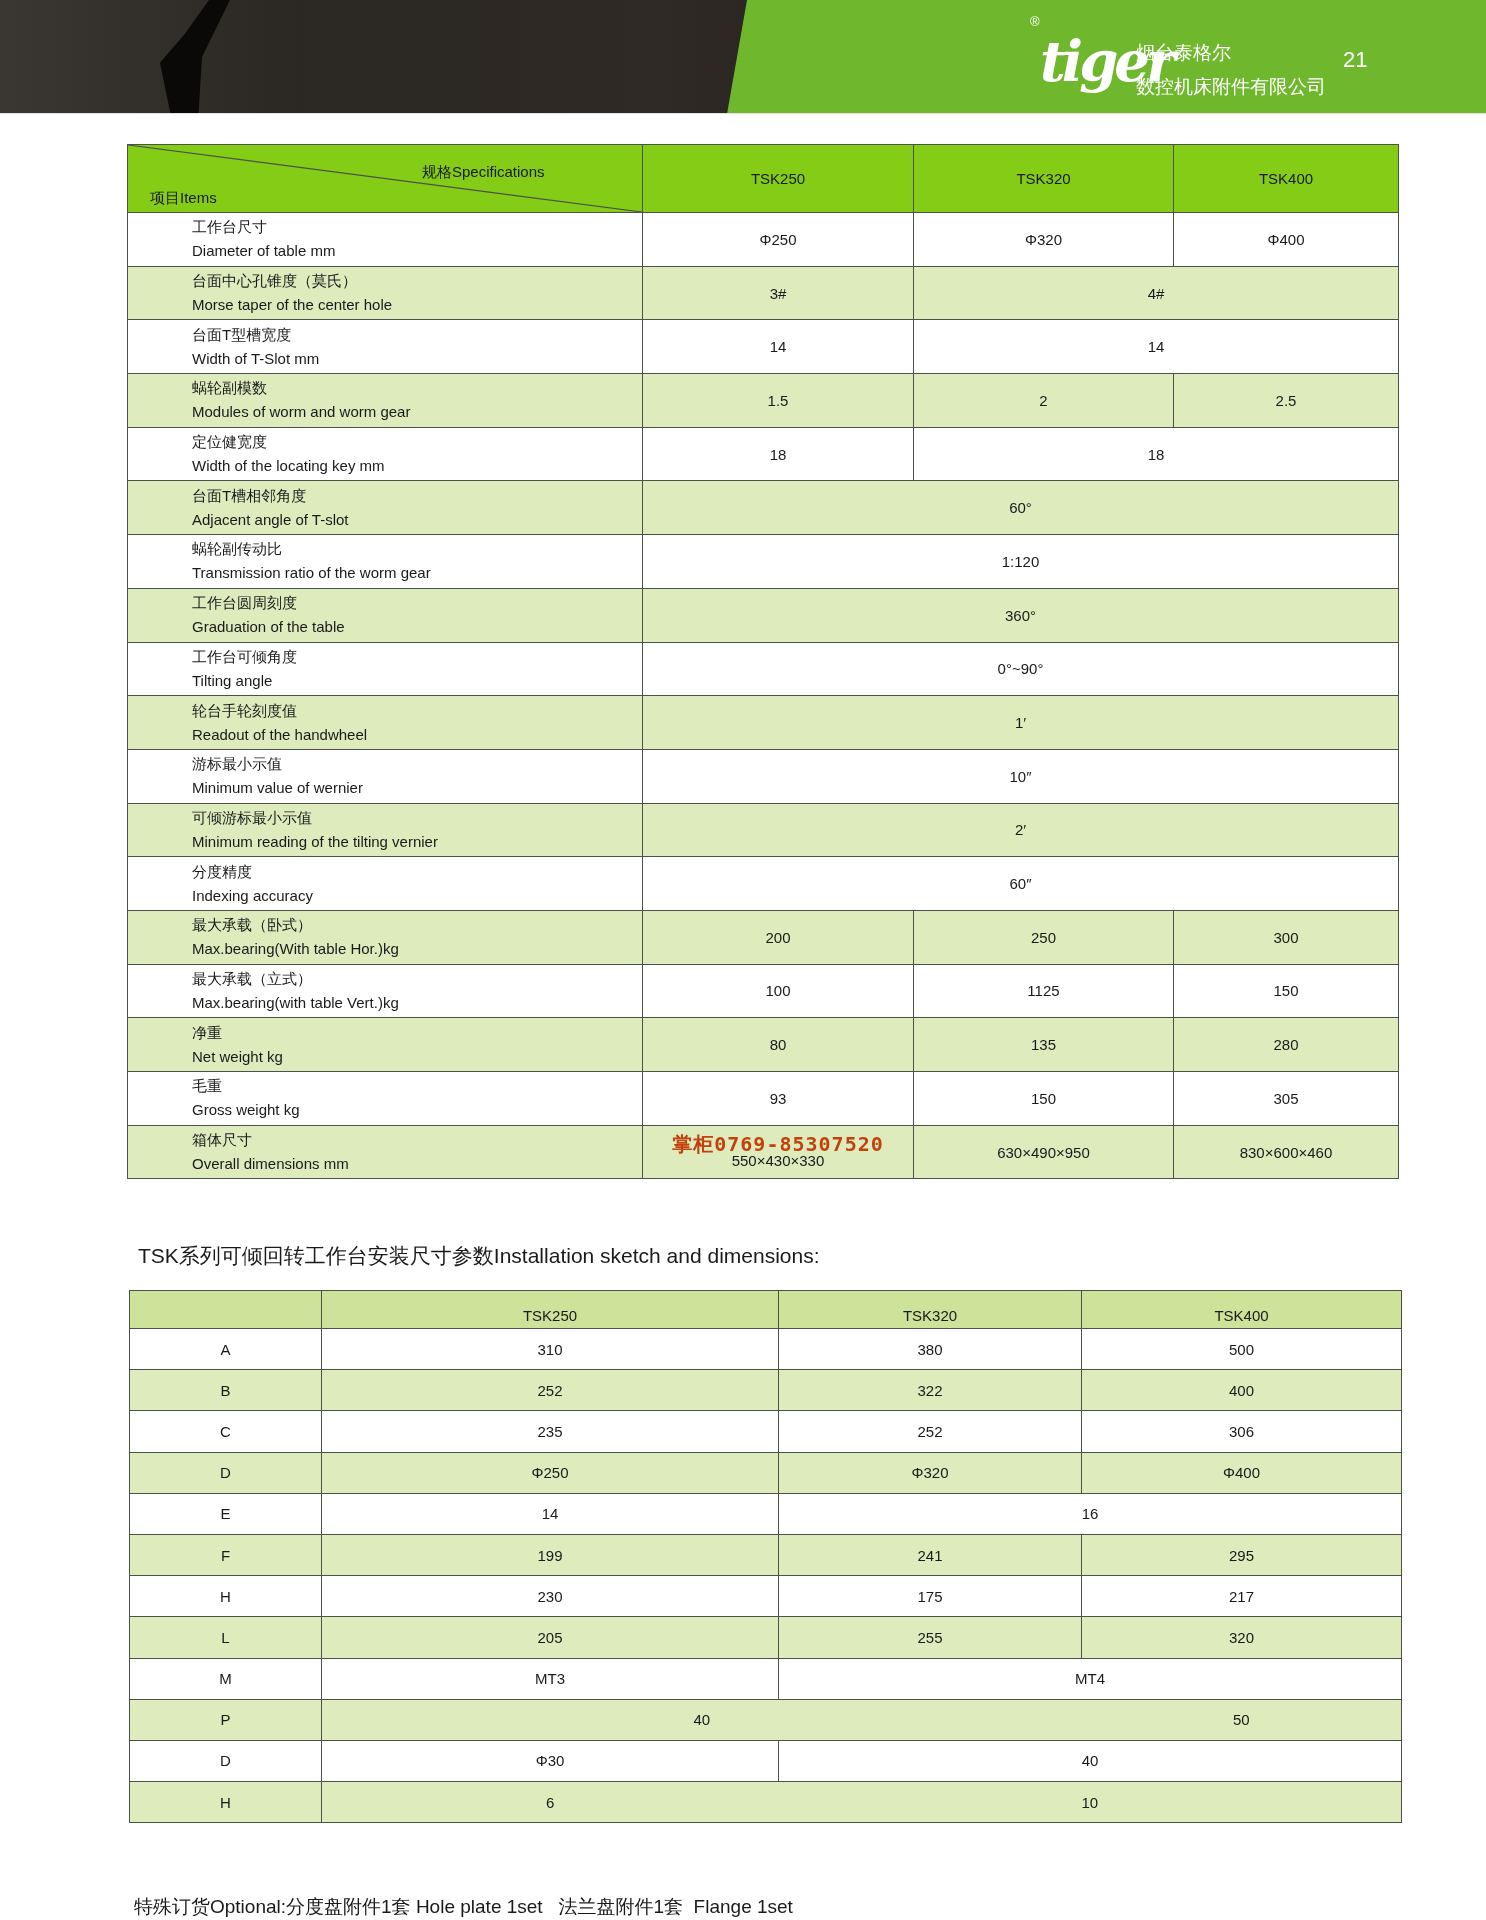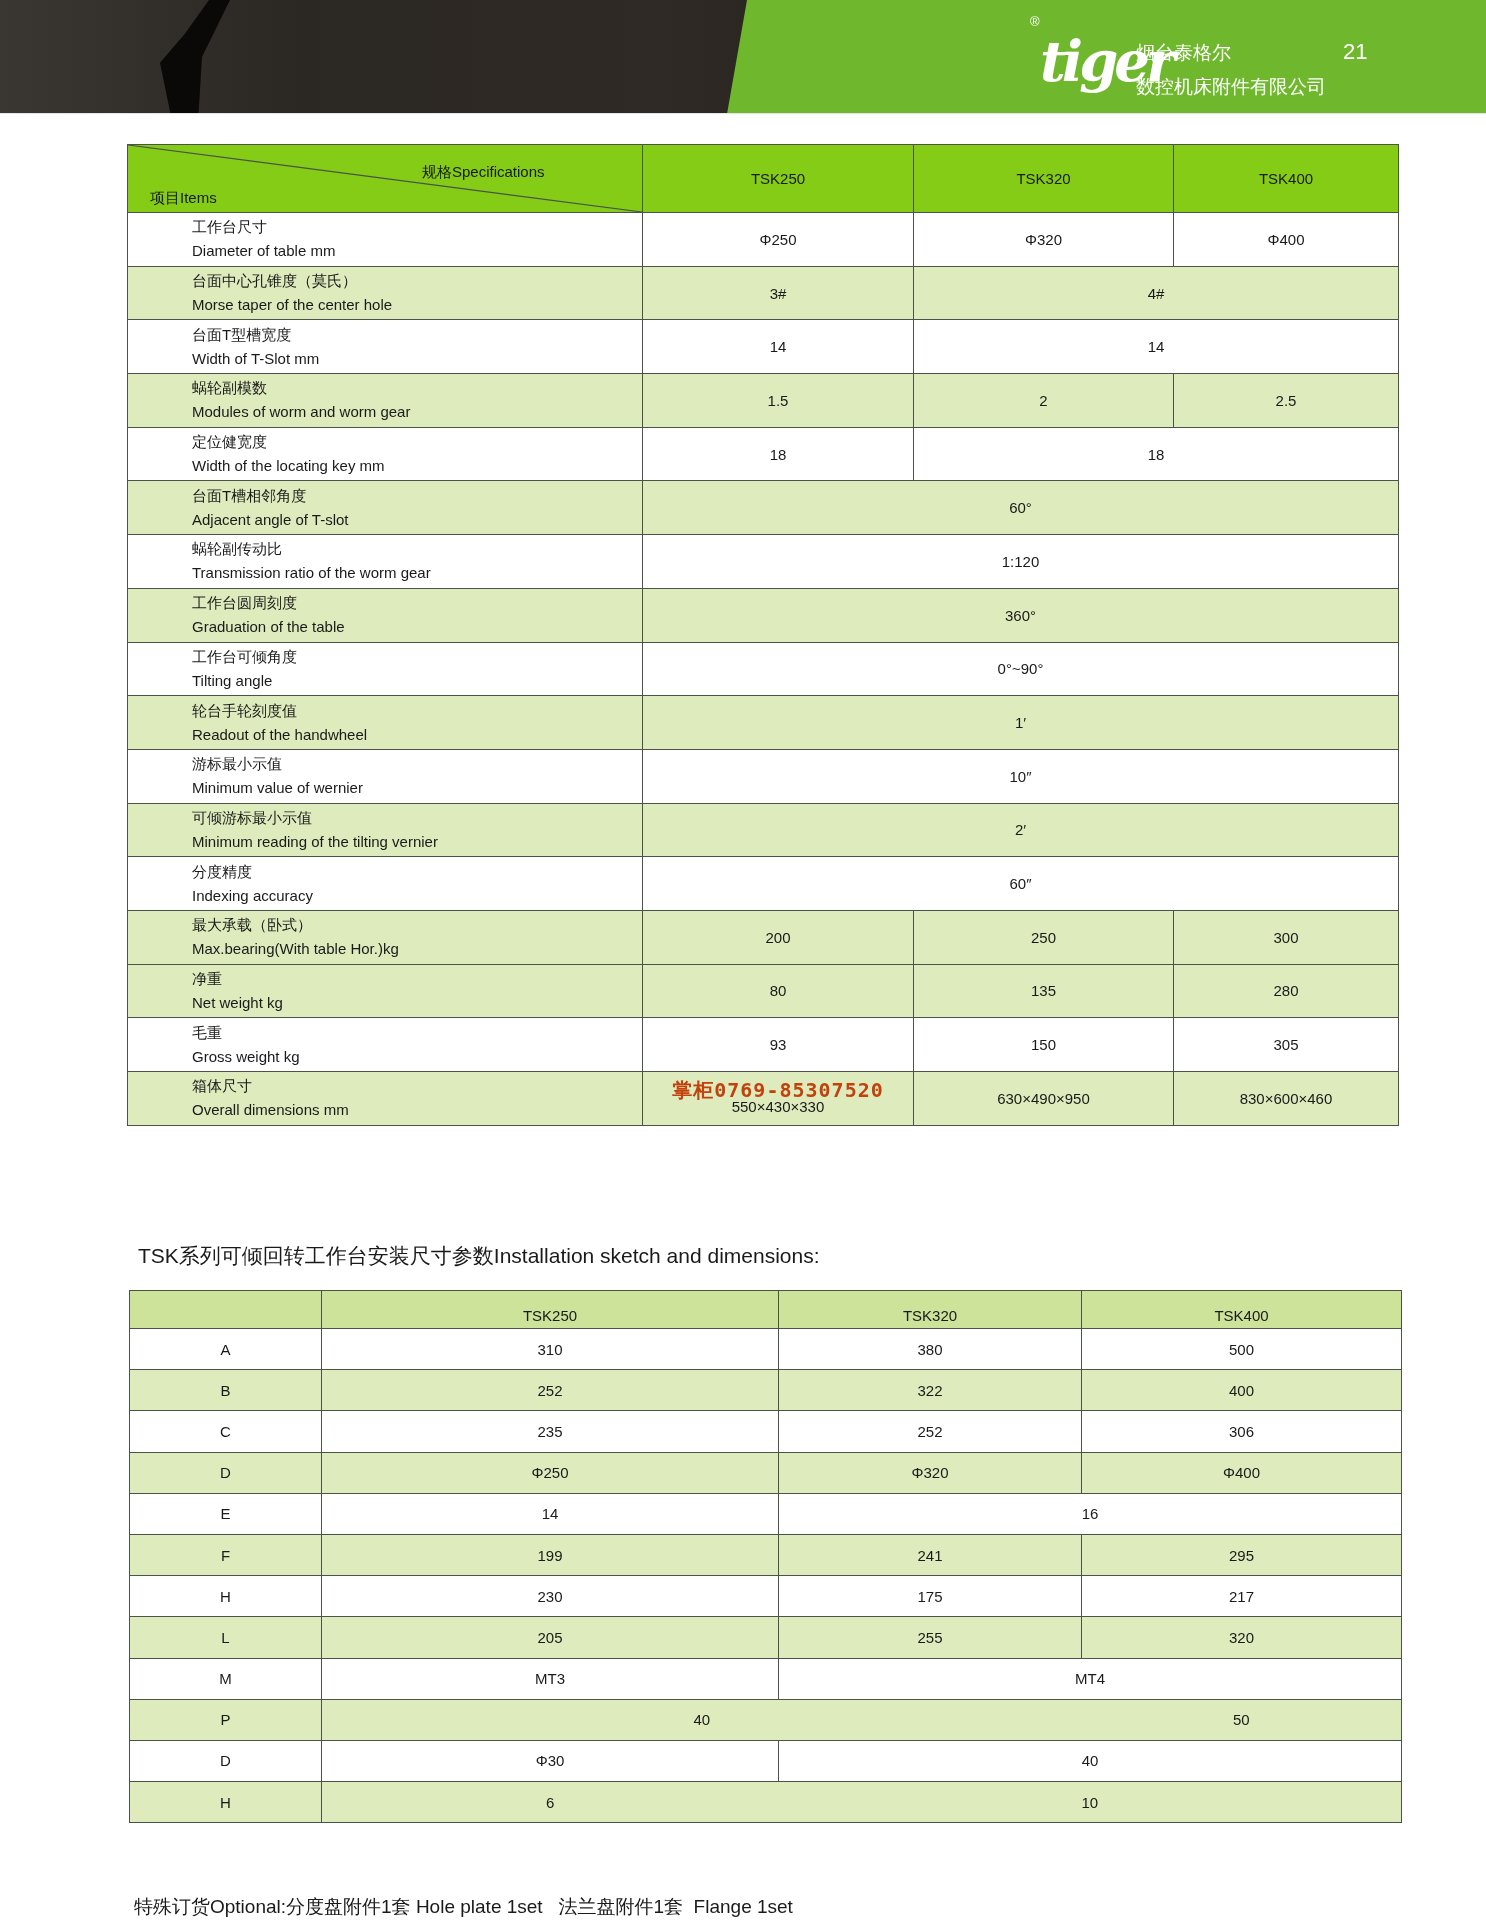--- a/index.html
+++ b/index.html
@@ -13,21 +13,21 @@
     .header-photo .shape { position: absolute; left: 160px; top: 0; width: 70px; height: 114px; background: #0a0908;
       clip-path: polygon(70% 0, 100% 0, 60% 50%, 55% 100%, 15% 100%, 0 55%, 35% 30%); }
     .header-green { position: absolute; top: 0; left: 727px; width: 760px; height: 114px; background: #6fb82e;
       clip-path: polygon(20px 0, 100% 0, 100% 100%, 0 100%); }
     .header-line { position: absolute; left: 0; top: 113px; width: 1486px; height: 2px; background: #e4e4e4; }
     .logo { position: absolute; left: 1030px; top: 14px; width: 130px; height: 90px; }
     .logo .reg { position: absolute; left: 0; top: 0; color: #fff; font-size: 13px; }
     .logo .script { position: absolute; left: 10px; top: 14px; color: #fff; font-family: "DejaVu Serif", serif; font-style: italic; font-size: 56px; font-weight: bold; letter-spacing: -4px; }
     .company { position: absolute; right: 160px; top: 36px; color: #fff; text-align: left; font-size: 19px; line-height: 34px; margin-left: 48px; }
     .company .l1 { display: block; padding-right: 0; }
-    .page-num { position: absolute; left: 1343px; top: 39px; color: #fff; font-size: 22px; }
+    .page-num { position: absolute; left: 1343px; top: 47px; color: #fff; font-size: 22px; }
 
     
     table { border-collapse: collapse; table-layout: fixed; position: absolute; }
     td, th { border: 1px solid #4b5248; font-weight: normal; font-size: 15px; text-align: center; vertical-align: middle; }
     .spec { left: 127px; top: 144px; width: 1271px; }
     .spec col.c0 { width: 515px; }
     .spec col.c1 { width: 271px; }
     .spec col.c2 { width: 260px; }
     .spec col.c3 { width: 225px; }
     .spec th { background: #84cc16; height: 68px; }
@@ -195,20 +195,29 @@
   </tr>
   <tr class="alt">
     <td class="item">
           <span>最大承载（卧式）</span>
           <span>Max.bearing(With table Hor.)kg</span>
         </td>
     <td>200</td>
     <td>250</td>
     <td>300</td>
   </tr>
+  <tr>
+    <td class="item">
+          <span>最大承载（立式）</span>
+          <span>Max.bearing(with table Vert.)kg</span>
+        </td>
+    <td>100</td>
+    <td>1125</td>
+    <td>150</td>
+  </tr>
   <tr class="alt">
     <td class="item">
           <span>净重</span>
           <span>Net weight kg</span>
         </td>
     <td>80</td>
     <td>135</td>
     <td>280</td>
   </tr>
   <tr>

